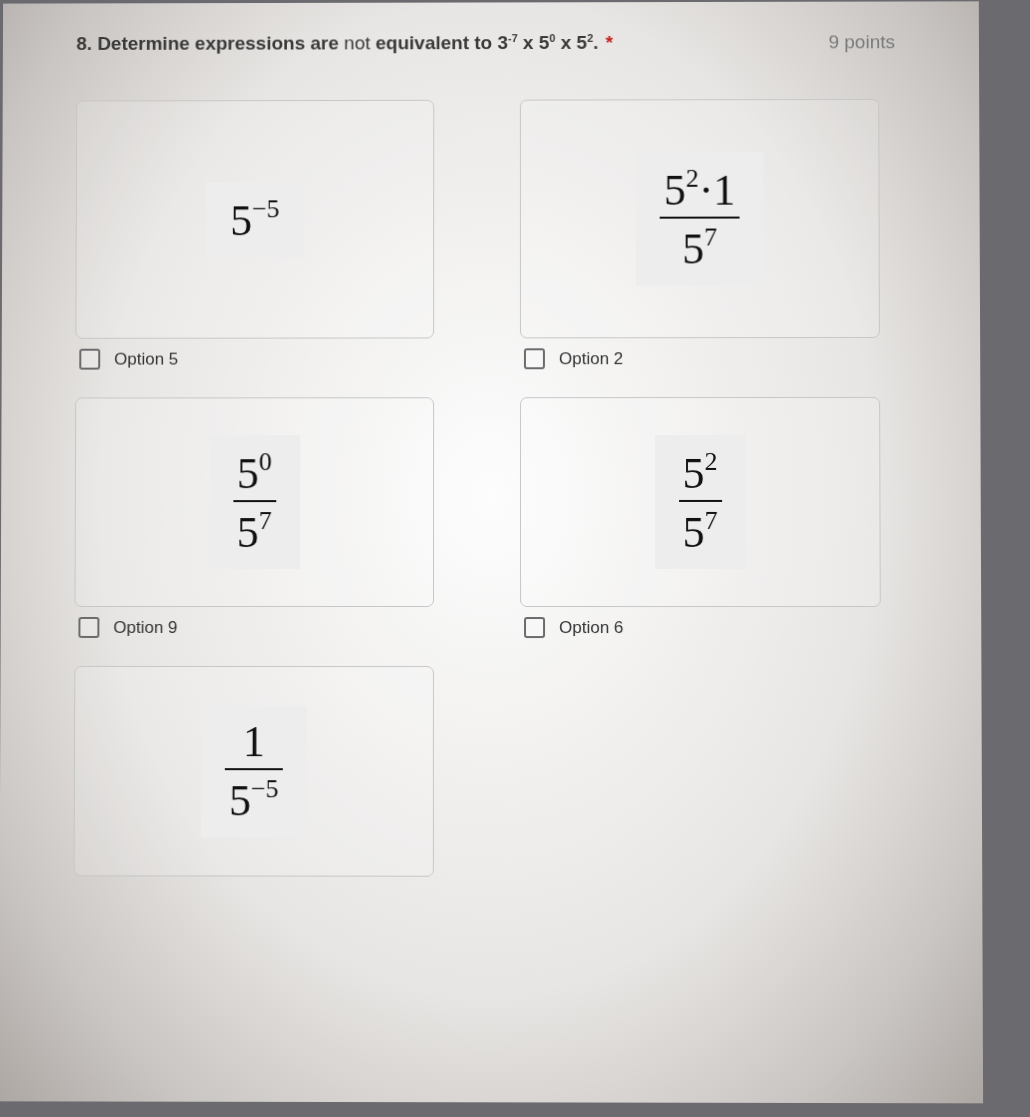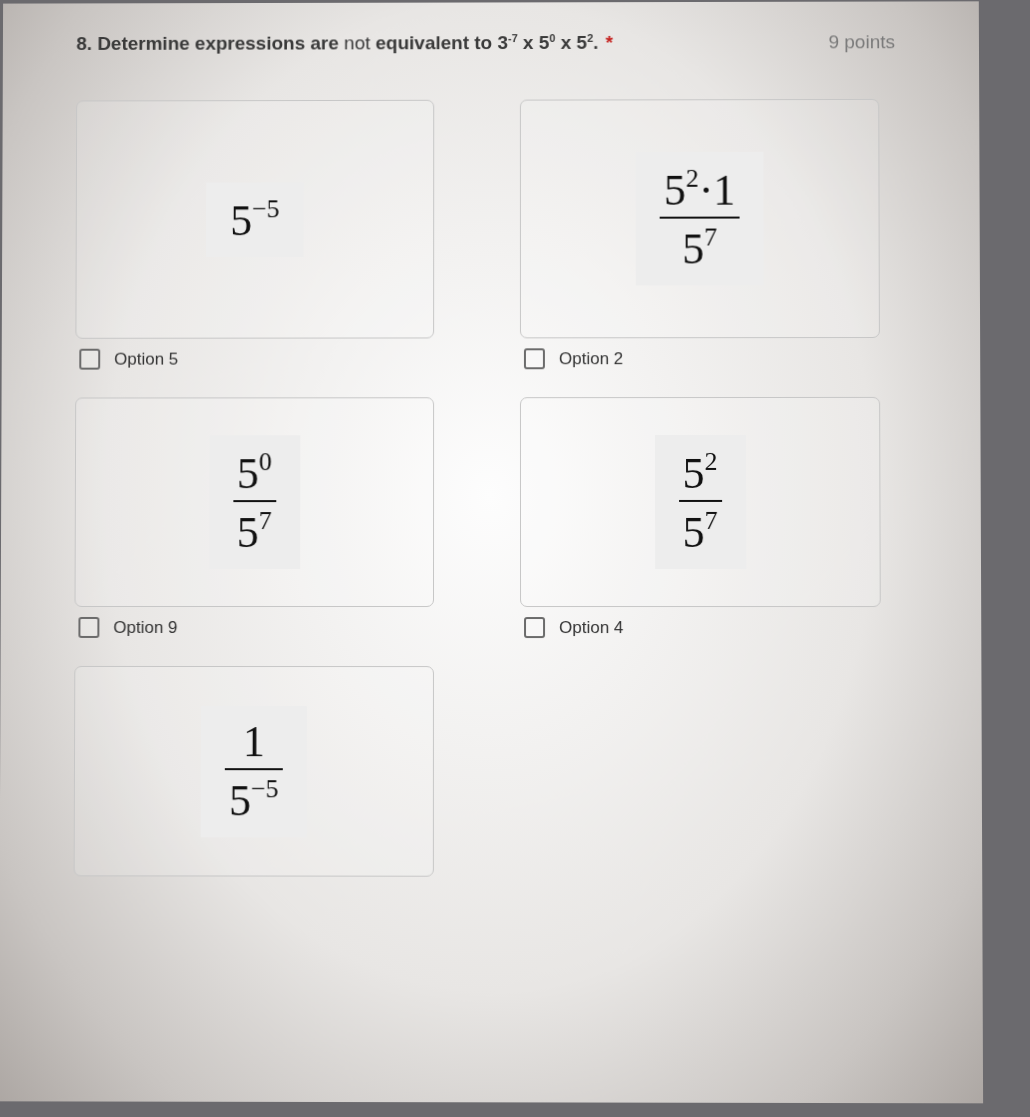--- a/index.html
+++ b/index.html
@@ -155,21 +155,21 @@
           <div class="math-block">
             <div class="frac">
               <div class="num"><span>5</span><span class="sup">2</span></div>
               <div class="bar"></div>
               <div class="den"><span>5</span><span class="sup">7</span></div>
             </div>
           </div>
         </div>
         <div class="row-label">
           <div class="chk"></div>
-          <div class="opt-text">Option 4</div>
+          <div class="opt-text">Option 6</div>
         </div>
       </div>
 
       <div class="option-cell c5">
         <div class="img-box">
           <div class="math-block">
             <div class="frac">
               <div class="num"><span>1</span></div>
               <div class="bar"></div>
               <div class="den"><span>5</span><span class="sup">−5</span></div>

